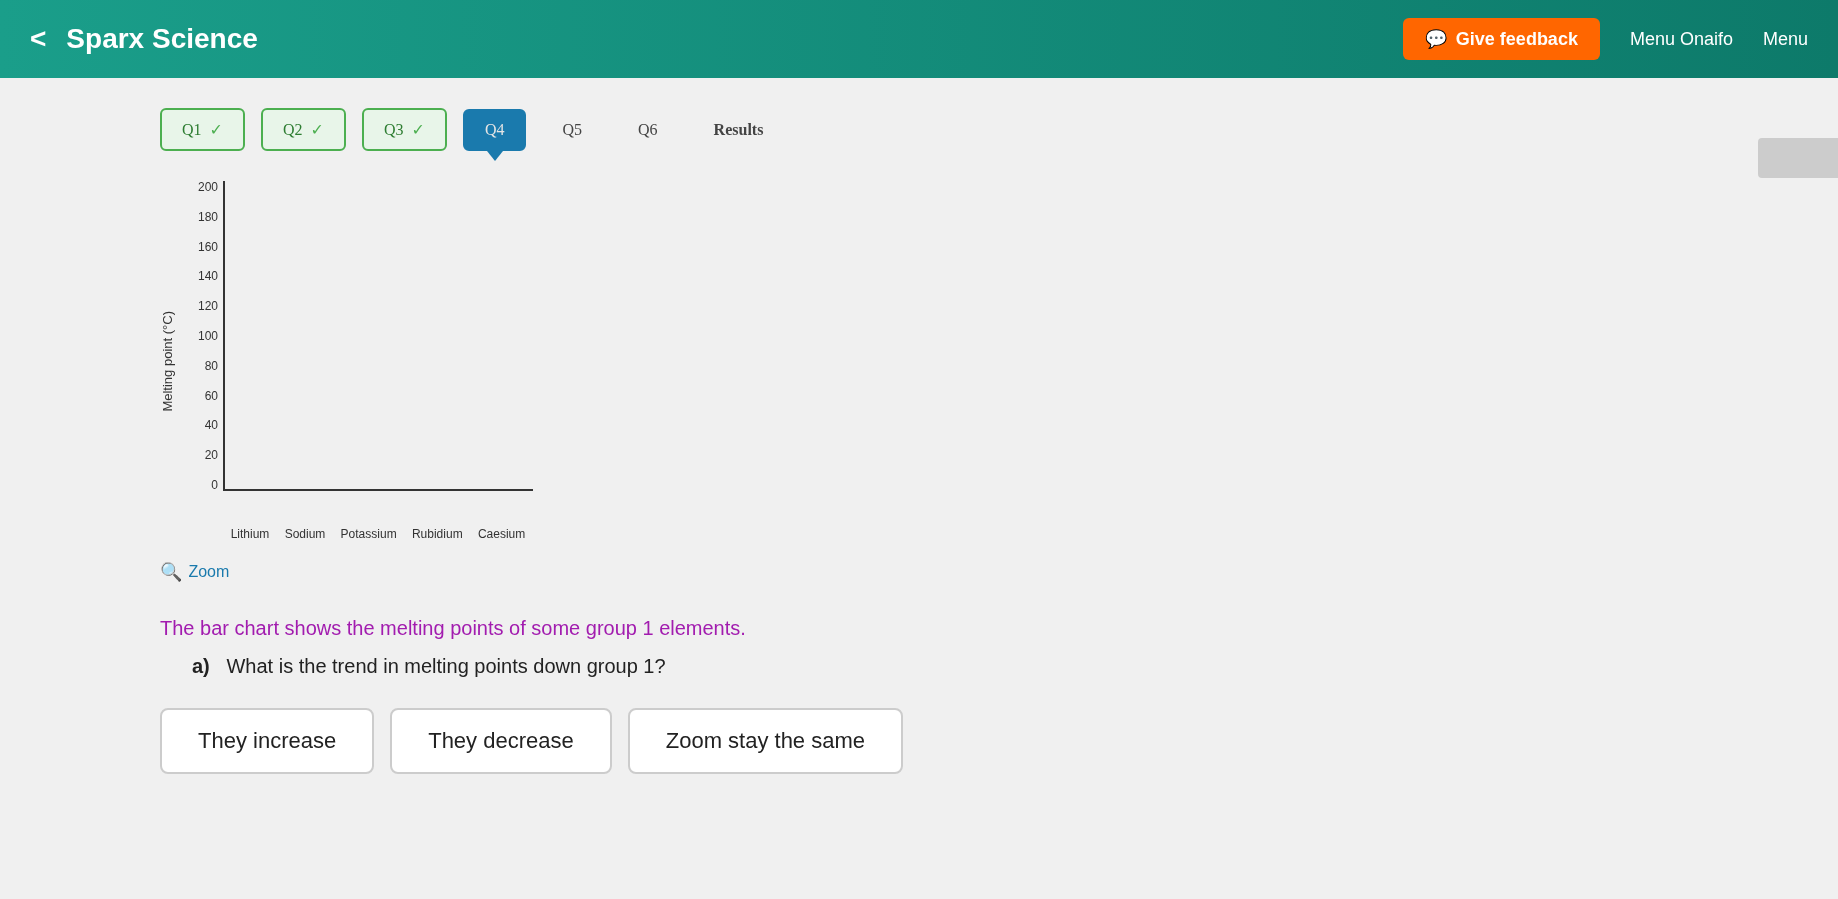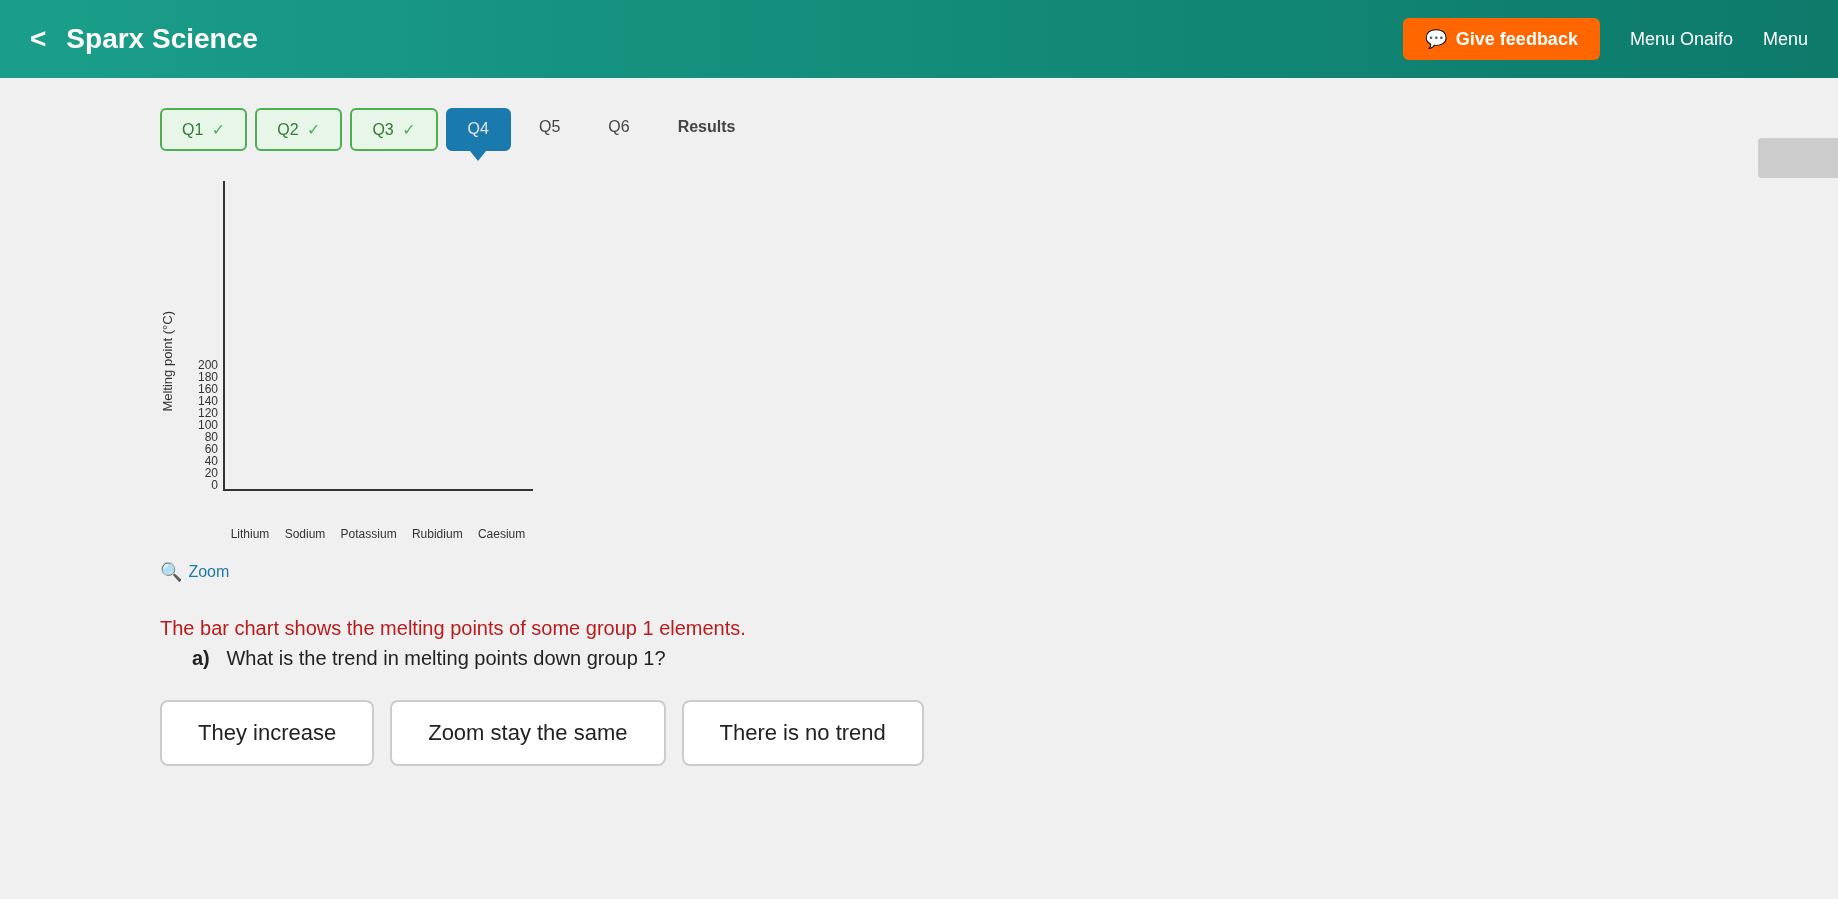--- a/index.html
+++ b/index.html
@@ -68,23 +68,25 @@
     .main-content {
       background: #f0f0f0;
       min-height: 821px;
       padding: 20px 40px 40px 160px;
       position: relative;
     }
 
     
     .tabs {
       display: flex;
-      gap: 8px;
+      align-items: center;
+      gap: 16px;
       margin-bottom: 30px;
       padding-top: 10px;
+      font-family: Liberation Serif, serif;
     }
     .tab {
       padding: 10px 20px;
       border: 2px solid #ccc;
       border-radius: 6px;
       background: white;
       font-size: 16px;
       cursor: pointer;
       color: #333;
       font-weight: 500;
@@ -149,21 +151,21 @@
       height: 360px;
     }
     
     .y-ticks {
       position: absolute;
       left: 0;
       top: 0;
       height: 310px;
       display: flex;
       flex-direction: column;
-      justify-content: flex-end;
+      justify-content: space-between;
       align-items: flex-end;
       width: 35px;
     }
     .y-tick {
       font-size: 12px;
       color: #333;
       line-height: 1;
     }
     
     .bars-area {
@@ -212,22 +214,22 @@
       border: none;
       padding: 0;
     }
     .zoom-icon {
       font-size: 18px;
     }
 
     
     .question-text {
       font-size: 20px;
-      color: #b91c1c;
-      margin-bottom: 4px;
+      color: #a21caf;
+      margin-bottom: 12px;
       line-height: 1.5;
     }
     .question-part {
       font-size: 20px;
       color: #222;
       margin-bottom: 30px;
       margin-left: 32px;
     }
     .question-part strong {
       font-weight: bold;
@@ -370,20 +372,20 @@
   
   <p class="question-part">
     <strong>a)</strong>
     &nbsp;
     <span>What is the trend in melting points down group 1?</span>
   </p>
 
   
   <div class="answer-options">
     <button class="answer-btn">They increase</button>
+    <button class="answer-btn">They decrease</button>
     <button class="answer-btn">Zoom stay the same</button>
-    <button class="answer-btn">There is no trend</button>
   </div>
 
   
   <div class="right-panel"></div>
 
 </div>
 
 </body></html>

